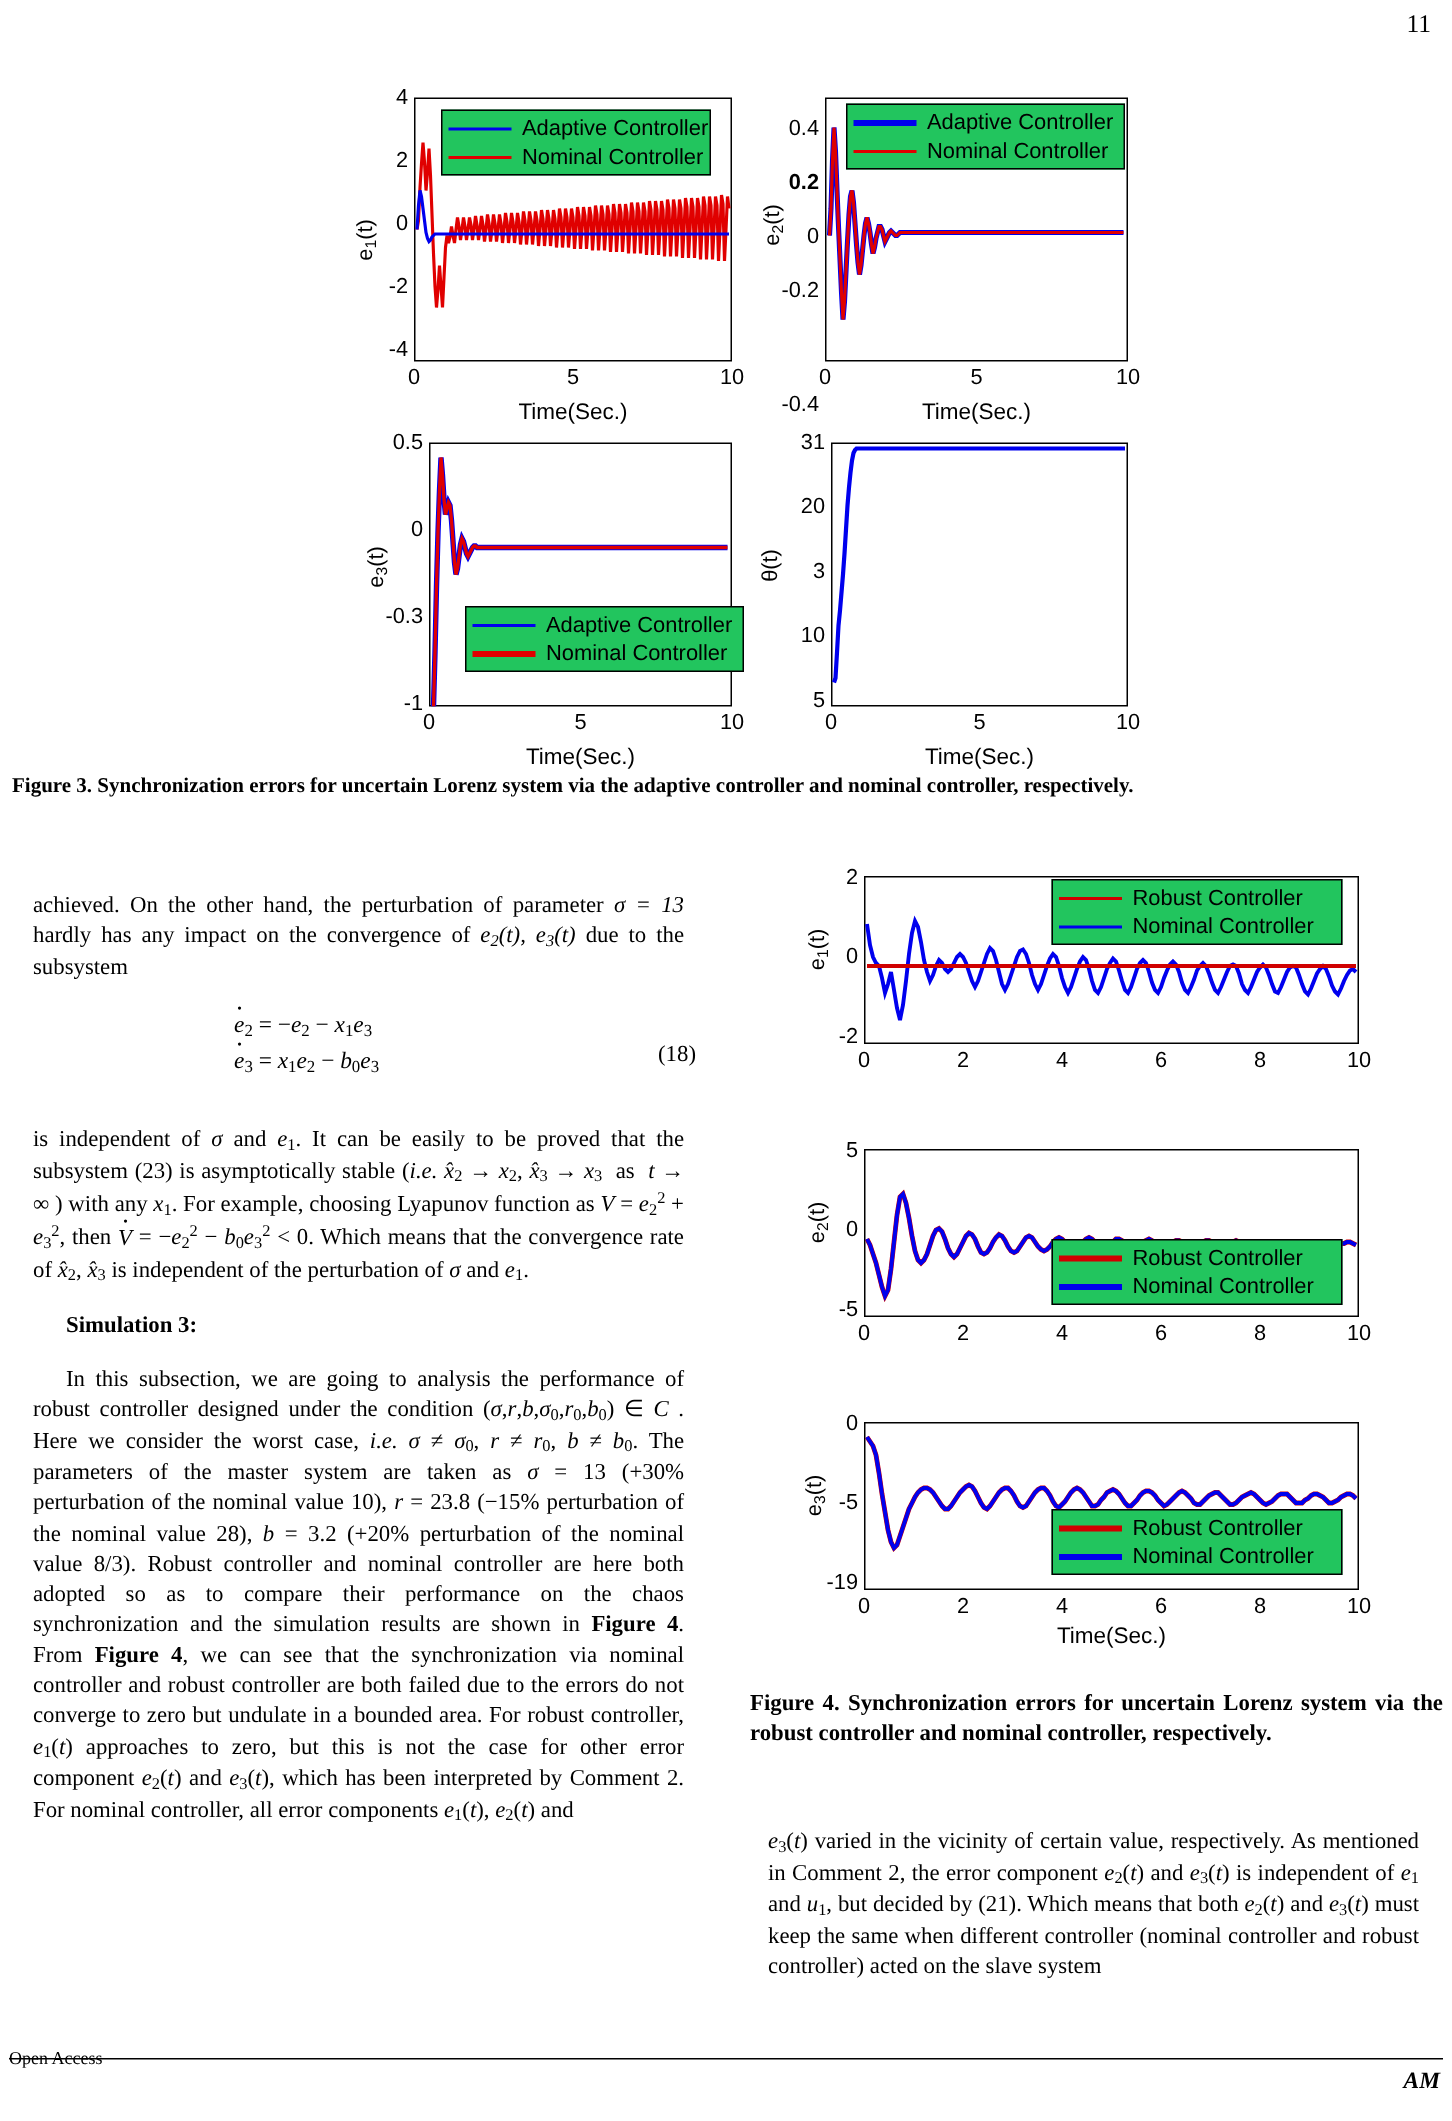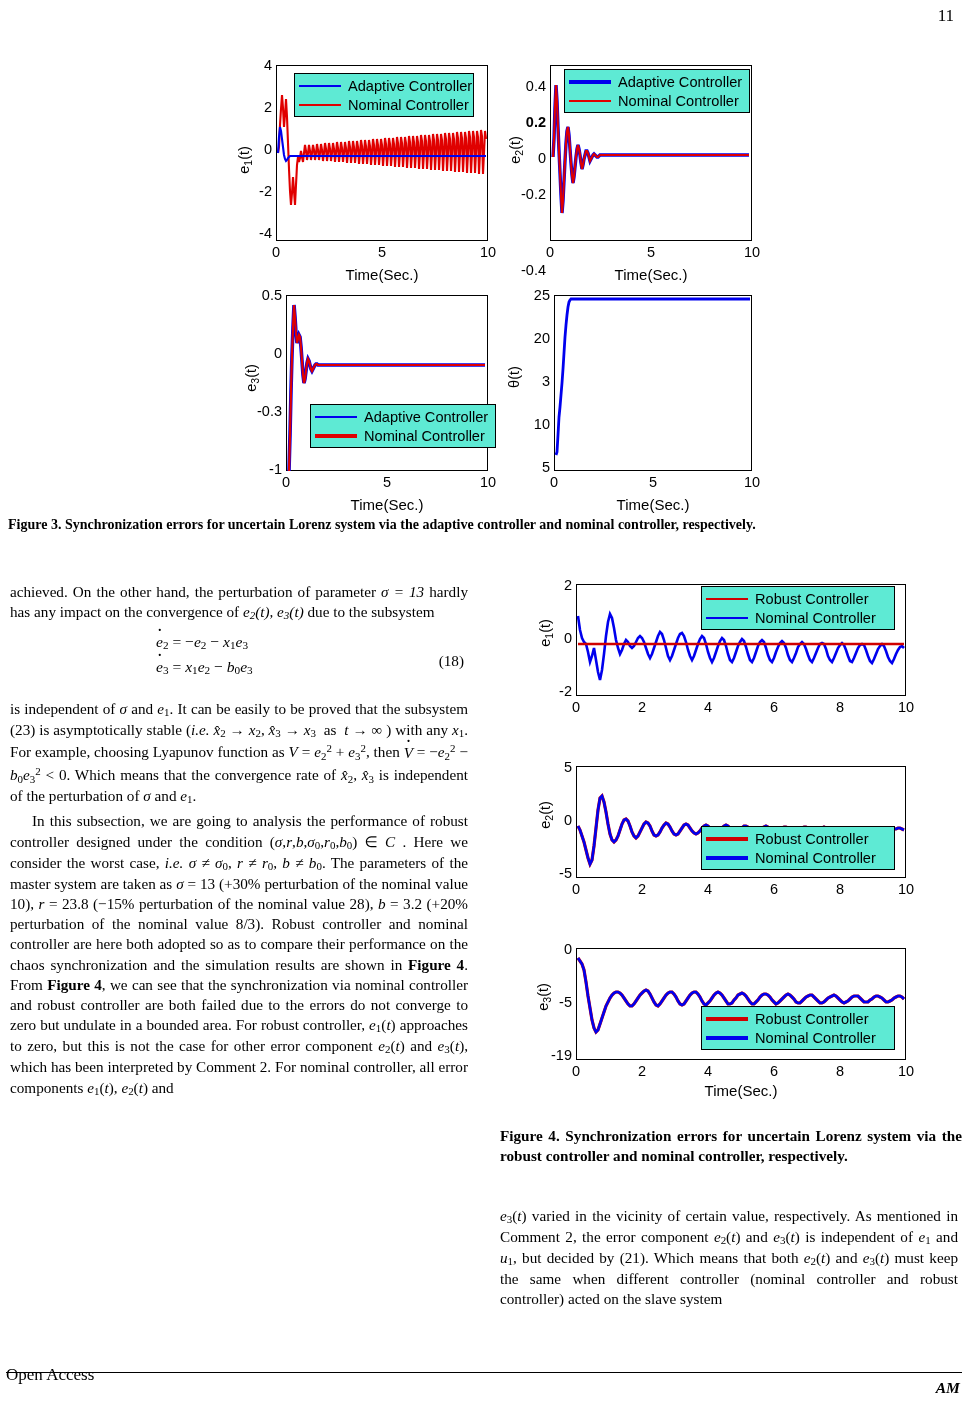--- a/index.html
+++ b/index.html
@@ -97,21 +97,21 @@
     text-align: center;
     white-space: nowrap;
     font-family: "Liberation Sans", sans-serif;
   }
   .sub { font-size: 0.72em; vertical-align: -0.28em; }
 
   
   .legend {
     position: absolute;
     border: 1.4px solid #000;
-    background: #5eead4;
+    background: #22c55e;
     box-sizing: border-box;
     padding: 2px 5px 2px 4px;
   }
   .legend-row {
     display: flex;
     align-items: center;
     height: 19px;
   }
   .legend-swatch {
     width: 42px;
@@ -129,21 +129,21 @@
   
   .col {
     position: absolute;
     font-size: 15.2px;
     line-height: 1.335;
     text-align: justify;
   }
   .col-left  { left: 6px;   top: 578px; width: 466px; }
   .col-right { left: 496px; top: 1202px; width: 466px; }
 
-  .p { margin: 4px; text-align: justify; }
+  .p { margin: 16px; text-align: justify; }
   .p.indent { text-indent: 22px; }
   .bold { font-weight: bold; }
   .ital { font-style: italic; }
   .mathi { font-style: italic; font-family: "Liberation Serif", serif; }
   .eqblock {
     position: relative;
     margin: 7px 0 7px 0;
     height: 62px;
   }
   .eqlines {
@@ -197,21 +197,21 @@
     left: 6px;
     top: 1372px;
     width: 956px;
     height: 1px;
     background: #000;
   }
   .footer-left {
     position: absolute;
     left: 6px;
     top: 1365px;
-    font-size: 17px;
+    font-size: 12px;
   }
   .footer-right {
     position: absolute;
     right: 8px;
     top: 1379px;
     font-size: 15.6px;
     font-weight: bold;
     font-style: italic;
   }
 </style>
@@ -319,21 +319,21 @@
     </div>
 
     <div class="tick-x" style="left:42px; top:190px; width:24px;">0</div>
     <div class="tick-x" style="left:143px; top:190px; width:24px;">5</div>
     <div class="tick-x" style="left:244px; top:190px; width:24px;">10</div>
     <div class="xlabel" style="left:54px; top:212px; width:202px;">Time(Sec.)</div>
   </div>
 
   <div class="plot" style="left:496px; top:240px; width:260px; height:230px;">
     <div class="ylabel" style="left:-12px; top:85px; width:60px; text-align:center;">θ(t)</div>
-    <div class="tick-y" style="left:-4px; top:3px; width:58px;">25</div>
+    <div class="tick-y" style="left:-4px; top:3px; width:58px;">31</div>
     <div class="tick-y" style="left:-4px; top:46px; width:58px;">20</div>
     <div class="tick-y" style="left:-4px; top:89px; width:58px;">3</div>
     <div class="tick-y" style="left:-4px; top:132px; width:58px;">10</div>
     <div class="tick-y" style="left:-4px; top:175px; width:58px;">5</div>
 
     <div class="frame" style="left:58px; top:11px; width:198px; height:176px;"></div>
     <svg width="198" height="176" viewBox="0 0 198 176" style="left:58px; top:11px;">
       <polyline fill="none" stroke="#0000ee" stroke-width="2.8" points="2,160 3,157 4,140 5,122 6,112 7,100 8,88 9,74 10,58 11,42 12,30 13,20 14,12 15,7 16,5 17,4 18,4 20,4 30,4 50,4 80,4 120,4 160,4 196,4"></polyline>
     </svg>
 
@@ -366,20 +366,23 @@
 
   <p class="p">
     is independent of <span class="mathi">σ</span> and <span class="mathi">e</span><sub class="sb">1</sub>. It can be easily to be
     proved that the subsystem (23) is asymptotically stable
     (<span class="ital">i.e.</span> <span class="mathi">x̂</span><sub class="sb">2</sub> → <span class="mathi">x</span><sub class="sb">2</sub>, <span class="mathi">x̂</span><sub class="sb">3</sub> → <span class="mathi">x</span><sub class="sb">3</sub> &nbsp;as&nbsp; <span class="mathi">t</span> → ∞ ) with any <span class="mathi">x</span><sub class="sb">1</sub>. For
     example, choosing Lyapunov function as <span class="mathi">V</span> = <span class="mathi">e</span><sub class="sb">2</sub><sup class="sq">2</sup> + <span class="mathi">e</span><sub class="sb">3</sub><sup class="sq">2</sup>,
     then <span class="mathi ovr">V</span> = −<span class="mathi">e</span><sub class="sb">2</sub><sup class="sq">2</sup> − <span class="mathi">b</span><sub class="sb">0</sub><span class="mathi">e</span><sub class="sb">3</sub><sup class="sq">2</sup> &lt; 0. Which means that the convergence rate of <span class="mathi">x̂</span><sub class="sb">2</sub>, <span class="mathi">x̂</span><sub class="sb">3</sub> is independent of the perturbation
     of <span class="mathi">σ</span> and <span class="mathi">e</span><sub class="sb">1</sub>.
   </p>
 
+  <p class="p indent" style="margin-top:2px;">
+    <span class="bold">Simulation 3:</span>
+  </p>
 
   <p class="p indent">
     In this subsection, we are going to analysis the performance of robust controller designed under the condition
     (<span class="mathi">σ</span>,<span class="mathi">r</span>,<span class="mathi">b</span>,<span class="mathi">σ</span><sub class="sb">0</sub>,<span class="mathi">r</span><sub class="sb">0</sub>,<span class="mathi">b</span><sub class="sb">0</sub>) ∈ <span class="mathi">C</span> . Here we consider the worst
     case, <span class="ital">i.e.</span> <span class="mathi">σ</span> ≠ <span class="mathi">σ</span><sub class="sb">0</sub>, <span class="mathi">r</span> ≠ <span class="mathi">r</span><sub class="sb">0</sub>, <span class="mathi">b</span> ≠ <span class="mathi">b</span><sub class="sb">0</sub>. The parameters of the
     master system are taken as <span class="mathi">σ</span> = 13 (+30% perturbation
     of the nominal value 10), <span class="mathi">r</span> = 23.8 (−15% perturbation
     of the nominal value 28), <span class="mathi">b</span> = 3.2 (+20% perturbation
     of the nominal value 8/3). Robust controller and nominal
     controller are here both adopted so as to compare their

